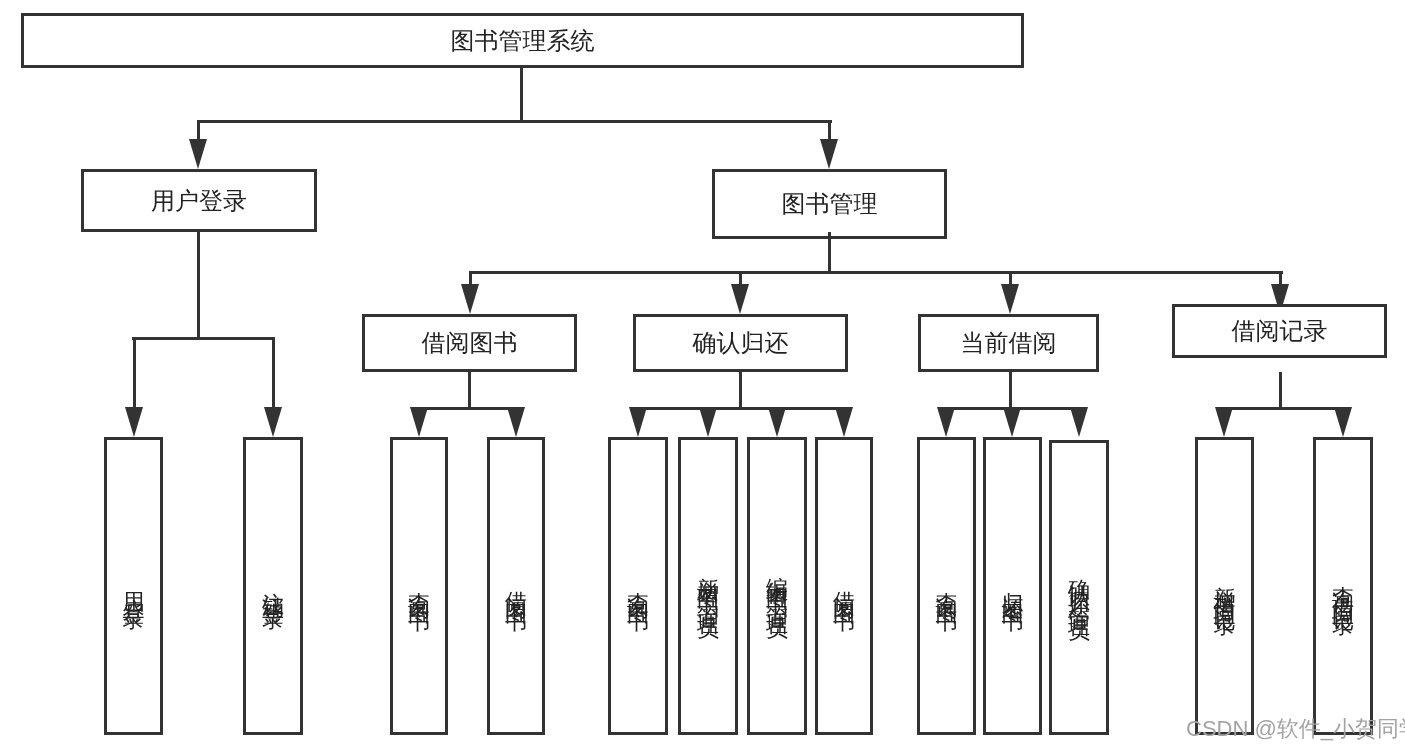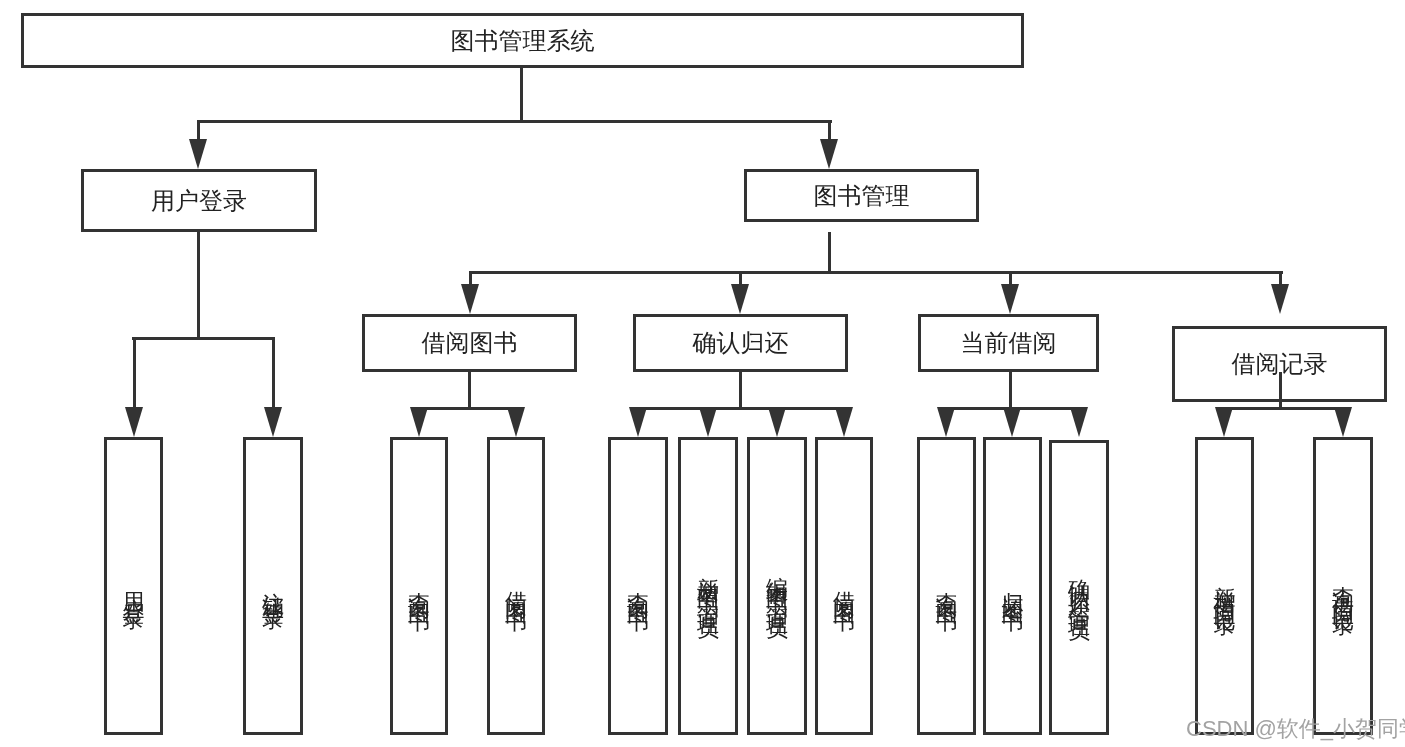--- a/index.html
+++ b/index.html
@@ -48,21 +48,21 @@
   <div class="vline" style="left:520px;top:68px;height:54px"></div>
   <div class="hline" style="left:197px;top:120px;width:635px"></div>
   <div class="vline" style="left:197px;top:120px;height:21px"></div>
   <div class="tri" style="left:189px;top:139px"></div>
   <div class="vline" style="left:828px;top:120px;height:21px"></div>
   <div class="tri" style="left:820px;top:139px"></div>
 
   <div class="node" style="left:81px;top:169px;width:236px;height:63px">
     <span>用户登录</span>
   </div>
-  <div class="node" style="left:744px;top:169px;width:235px;height:53px">
+  <div class="node" style="left:712px;top:169px;width:235px;height:70px">
     <span>图书管理</span>
   </div>
 
   <div class="vline" style="left:197px;top:232px;height:107px"></div>
   <div class="hline" style="left:132px;top:337px;width:143px"></div>
   <div class="vline" style="left:133px;top:337px;height:72px"></div>
   <div class="tri" style="left:125px;top:407px"></div>
   <div class="vline" style="left:272px;top:337px;height:72px"></div>
   <div class="tri" style="left:264px;top:407px"></div>
 
@@ -79,21 +79,21 @@
 
   <div class="node" style="left:362px;top:314px;width:215px;height:58px">
     <span>借阅图书</span>
   </div>
   <div class="node" style="left:633px;top:314px;width:215px;height:58px">
     <span>确认归还</span>
   </div>
   <div class="node" style="left:918px;top:314px;width:181px;height:58px">
     <span>当前借阅</span>
   </div>
-  <div class="node" style="left:1172px;top:326px;width:215px;height:76px">
+  <div class="node" style="left:1172px;top:304px;width:215px;height:54px">
     <span>借阅记录</span>
   </div>
 
   <div class="vline" style="left:468px;top:372px;height:37px"></div>
   <div class="hline" style="left:417px;top:407px;width:101px"></div>
   <div class="tri" style="left:410px;top:407px"></div>
   <div class="tri" style="left:507px;top:407px"></div>
 
   <div class="vline" style="left:739px;top:372px;height:37px"></div>
   <div class="hline" style="left:636px;top:407px;width:211px"></div>

